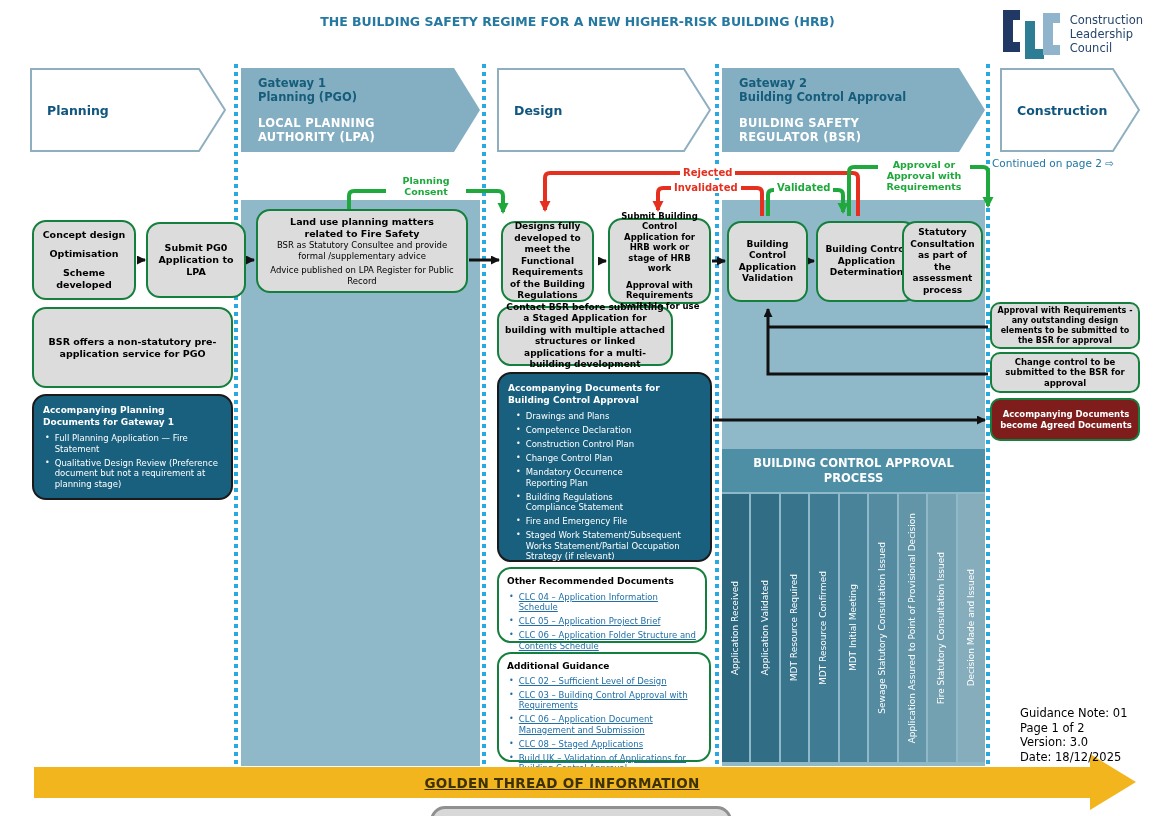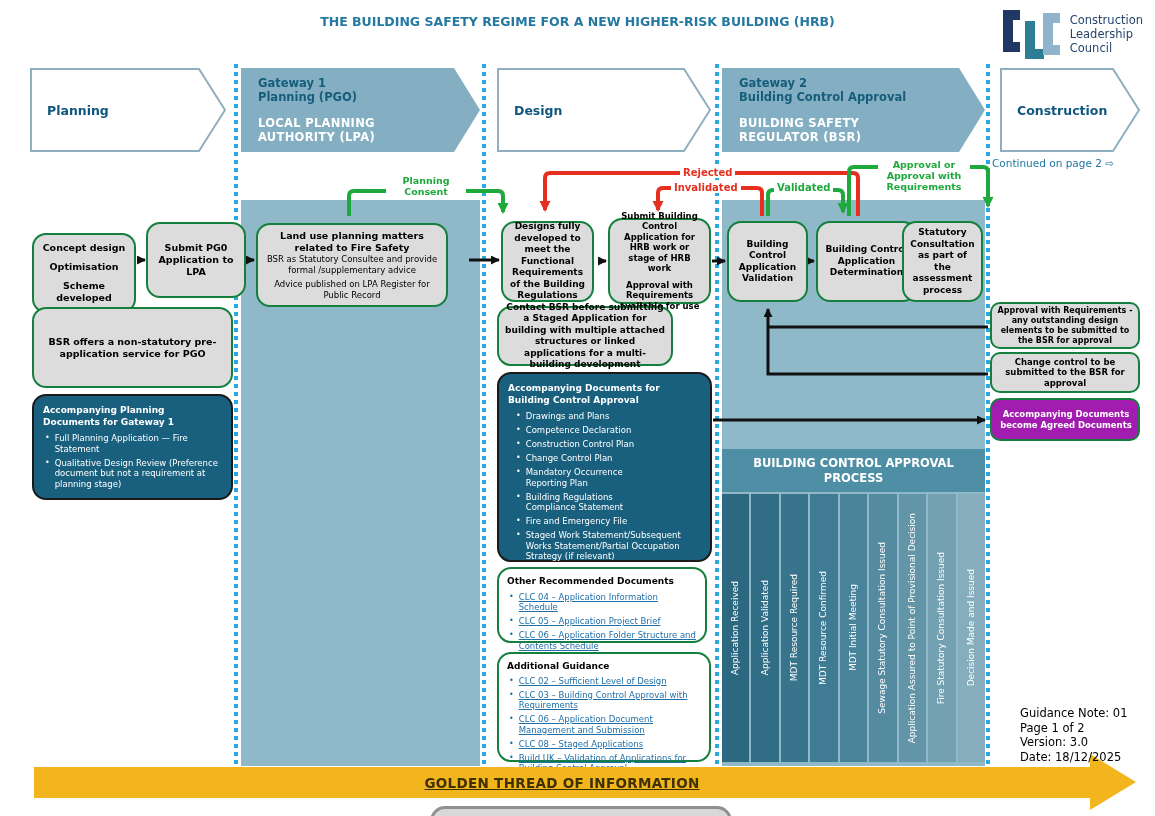--- a/index.html
+++ b/index.html
@@ -166,36 +166,36 @@
     <path stroke="#1FA83C" d="M849,216 L849,172 Q849,167 854,167 L983,167 Q988,167 988,172 L988,206" marker-end="url(#ag)"></path>
   </g>
 </svg>
 
 <div class="abs flabel" style="left: 386px; top: 175px; width: 80px; font-size: 9.5px; line-height: 11px; color: rgb(31, 168, 60);">Planning Consent</div>
 <div class="abs flabel" style="left: 680px; top: 167px; font-size: 10px; color: rgb(229, 48, 31);">Rejected</div>
 <div class="abs flabel" style="left: 671px; top: 182px; font-size: 10px; color: rgb(229, 48, 31);">Invalidated</div>
 <div class="abs flabel" style="left: 774px; top: 182px; font-size: 10px; color: rgb(31, 168, 60);">Validated</div>
 <div class="abs flabel" style="left: 878px; top: 159px; width: 92px; font-size: 9.5px; line-height: 11px; color: rgb(31, 168, 60);">Approval or Approval with Requirements</div>
 
-<div class="abs box" style="left:32px;top:233px;width:104px;height:80px;justify-content:space-around;">
+<div class="abs box" style="left:32px;top:220px;width:104px;height:80px;justify-content:space-around;">
   <span class="b95">Concept design</span>
   <span class="b95">Optimisation</span>
   <span class="b95">Scheme developed</span>
 </div>
 <div class="abs box b95" style="left:146px;top:222px;width:100px;height:76px;">Submit PG0 Application to LPA</div>
 <div class="abs box b95" style="left:32px;top:307px;width:201px;height:81px;padding:0 14px;">BSR offers a non-statutory pre-application service for PGO</div>
 <div class="abs box teal" style="left: 32px; top: 394px; width: 201px; height: 106px; background-color: rgb(25, 96, 127);">
   <span class="b90">Accompanying Planning Documents for Gateway 1</span>
   <div class="bullets">
     <div class="bullet">Full Planning Application — Fire Statement</div>
     <div class="bullet">Qualitative Design Review (Preference document but not a requirement at planning stage)</div>
   </div>
 </div>
 
-<div class="abs box" style="left:256px;top:223px;width:192px;height:84px;">
+<div class="abs box" style="left:256px;top:209px;width:212px;height:84px;">
   <span class="b95" style="width:160px;">Land use planning matters related to Fire Safety</span>
   <span class="r85" style="">BSR as Statutory Consultee and provide formal /supplementary advice</span>
   <span class="r85" style="margin-top:4px;">Advice published on LPA Register for Public Record</span>
 </div>
 
 <div class="abs box b90" style="left:501px;top:221px;width:93px;height:81px;">Designs fully developed to meet the Functional Requirements of the Building Regulations</div>
 <div class="abs box" style="left:608px;top:218px;width:103px;height:86px;">
   <span class="b85">Submit Building Control Application for HRB work or stage of HRB work</span>
   <span class="b85" style="margin-top:6px;">Approval with Requirements available for use</span>
 </div>
@@ -283,21 +283,21 @@
     </div>
   <div class="step" style="background-color: rgb(134, 173, 187);">
       <span>Decision Made and Issued</span>
     </div>
 </div>
 
 <div class="abs box" style="left:990px;top:302px;width:150px;height:47px;border-radius:10px;padding:2px 4px;">
   <span style="font-size:8px;font-weight:bold;line-height:10px;">Approval with Requirements - any outstanding design elements to be submitted to the BSR for approval</span>
 </div>
 <div class="abs box b85" style="left:990px;top:352px;width:150px;height:41px;border-radius:10px;">Change control to be submitted to the BSR for approval</div>
-<div class="abs box b85" style="left: 990px; top: 398px; width: 150px; height: 43px; border-radius: 10px; color: rgb(255, 255, 255); background-color: #a21caf; padding-left: 8px;">Accompanying Documents become Agreed Documents</div>
+<div class="abs box b85" style="left: 990px; top: 398px; width: 150px; height: 43px; border-radius: 10px; color: rgb(255, 255, 255); background-color: #7f1d1d; padding-left: 8px;">Accompanying Documents become Agreed Documents</div>
 
 <div class="abs gt-body" style="left: 34px; top: 767px; width: 1056px; height: 31px; background-color: rgb(242, 181, 29);">
   <span class="gt-text">GOLDEN THREAD OF INFORMATION</span>
 </div>
 <div class="abs gt-head" style="left:1090px;top:754px;border-left:46px solid #F2B51D;"></div>
 
 <div class="abs partialbox" style="left:430px;top:806px;width:302px;height:30px;"></div>
 
 <div class="abs guidance" style="left:1020px;top:706px;">
   <div>Guidance Note: 01</div>

